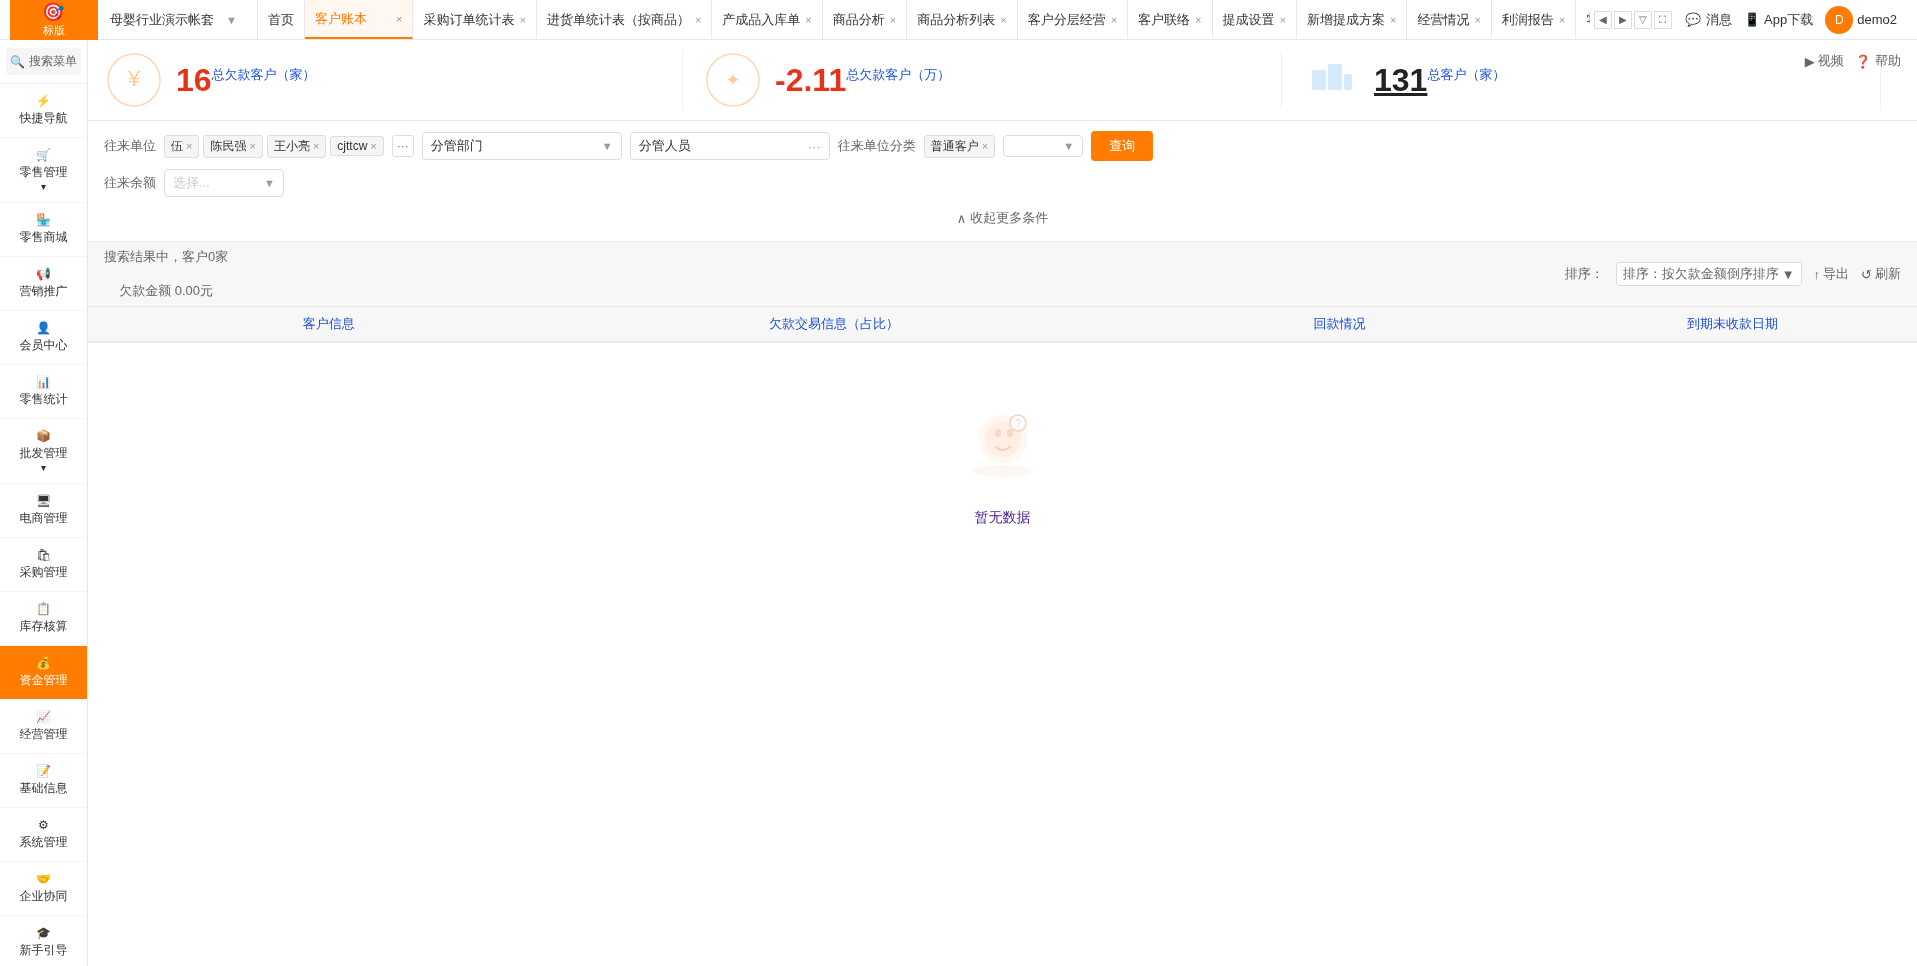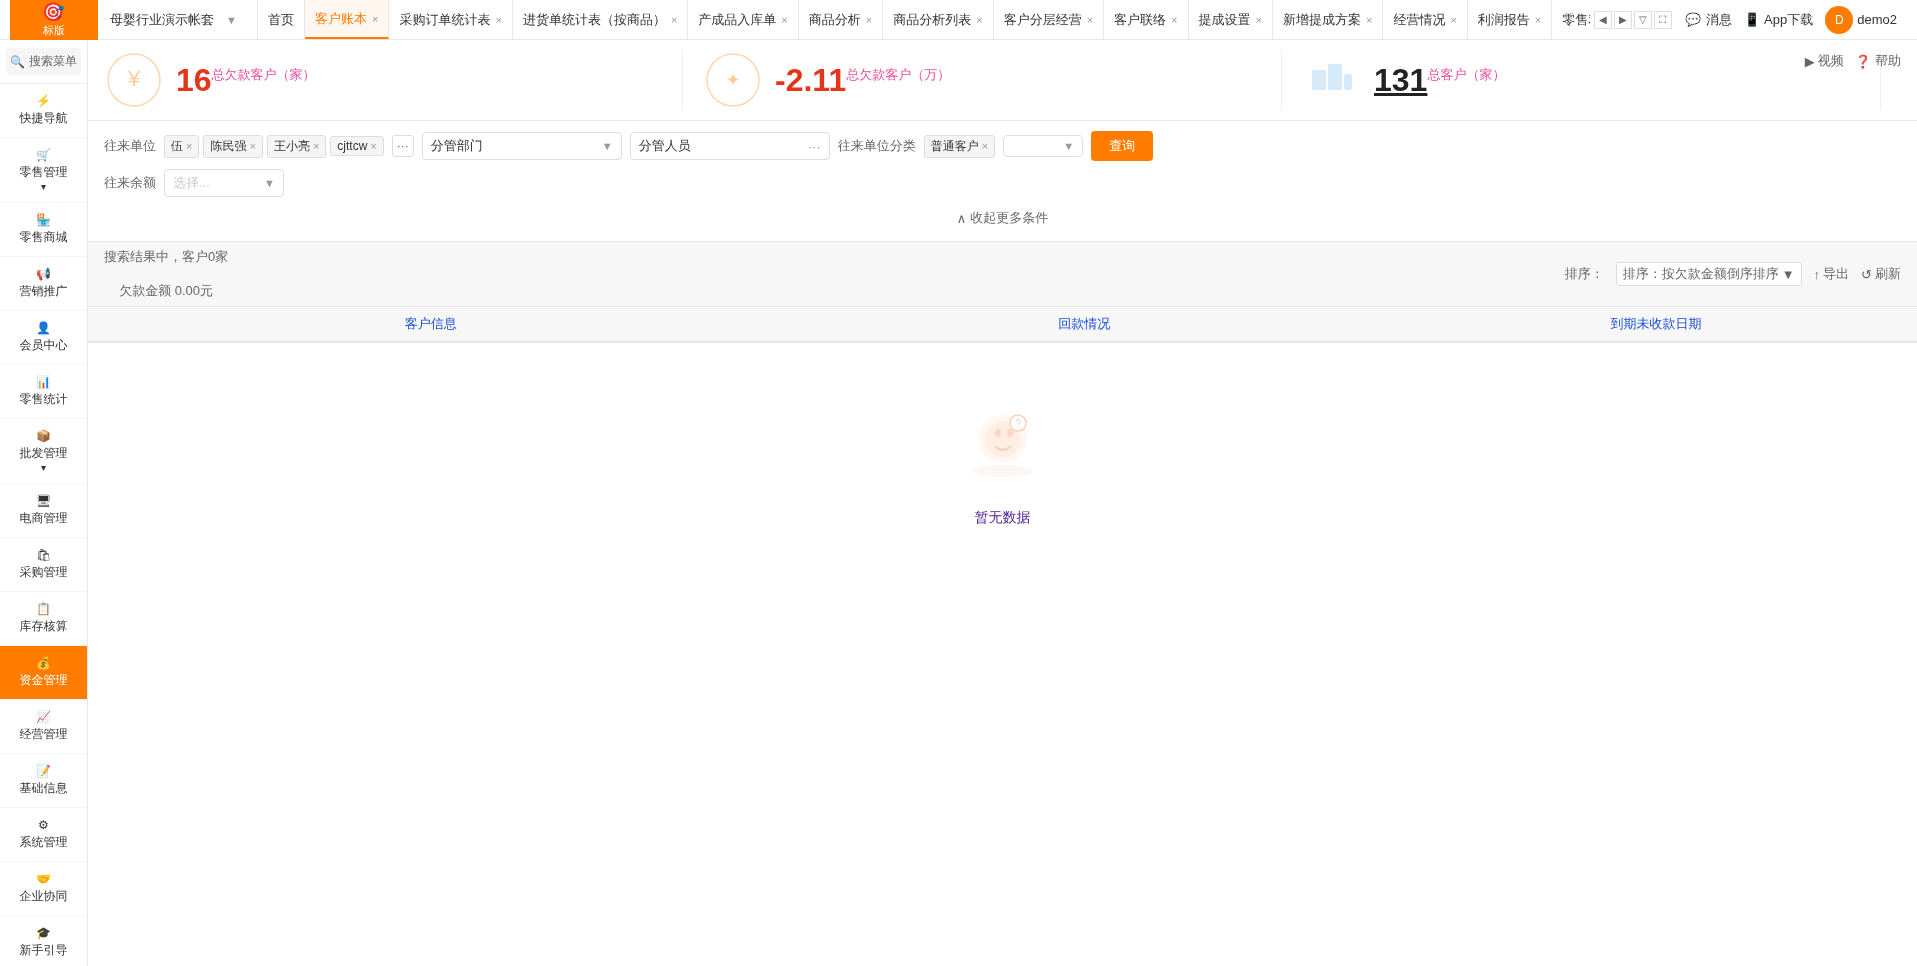--- a/index.html
+++ b/index.html
@@ -23,21 +23,21 @@
     }
     .demo-selector span { margin-right: 6px; }
     .top-nav-tabs {
       display: flex; flex: 1; overflow: hidden; height: 100%; align-items: center;
     }
     .top-nav-tab {
       display: flex; align-items: center; padding: 0 10px; height: 100%; cursor: pointer;
       font-size: 13px; color: #333; white-space: nowrap; border-right: 1px solid #e8e8e8;
       position: relative;
     }
-    .top-nav-tab.active { background: #fff7f0; color: #ff7c00; border-bottom: 2px solid #ff7c00; }
+    .top-nav-tab.active { background: #fff7f0; color: #ff7c00; border-bottom: 2px solid #ff7c00; gap: 24px; }
     .top-nav-tab .close-btn {
       margin-left: 5px; color: #999; font-size: 11px; cursor: pointer;
     }
     .tab-nav-arrows {
       display: flex; align-items: center; gap: 2px; padding: 0 4px;
     }
     .tab-nav-arrow {
       width: 18px; height: 18px; border: 1px solid #ddd; display: flex; align-items: center;
       justify-content: center; cursor: pointer; font-size: 10px; color: #666; background: #fff;
     }
@@ -84,21 +84,21 @@
       display: flex; align-items: center; gap: 12px; flex: 1;
       border-right: 1px solid #f0f0f0; padding-right: 20px; margin-right: 20px;
     }
     .stat-card:last-child { border-right: none; }
     .stat-icon { width: 60px; height: 60px; display: flex; align-items: center; justify-content: center; }
     .stat-icon svg { width: 56px; height: 56px; }
     .stat-values { display: flex; flex-direction: row; }
     .stat-main-value { font-size: 32px; font-weight: bold; }
     .stat-main-value.red { color: #e5341a; }
     .stat-main-value.black { color: #222; text-decoration: underline; }
-    .stat-label { font-size: 13px; color: #ec4899; margin-top: 4px; }
+    .stat-label { font-size: 13px; color: #1d4ed8; margin-top: 4px; }
     .stats-actions {
       display: flex; gap: 12px; align-items: center; font-size: 13px; color: #666;
       position: absolute; right: 16px; top: 12px;
     }
     .stats-action-btn { display: flex; align-items: center; gap: 3px; cursor: pointer; }
 
     
     .filter-area {
       background: #fff; padding: 10px 16px; border-bottom: 1px solid #e8e8e8;
     }
@@ -472,20 +472,21 @@
         <div class="result-action-btn">
           <span>↺</span>
           <span>刷新</span>
         </div>
       </div>
     </div>
 
     <div class="table-container">
       <div class="table-header">
         <div class="table-col-1">客户信息</div>
+        <div class="table-col-2">欠款交易信息（占比）</div>
         <div class="table-col-3">回款情况</div>
         <div class="table-col-4">到期未收款日期</div>
       </div>
       <div class="empty-state">
         <div class="empty-icon">
           
           <svg width="80" height="80" viewBox="0 0 80 80" fill="none" xmlns="http://www.w3.org/2000/svg">
             <ellipse cx="40" cy="68" rx="30" ry="6" fill="#f5e0d0" opacity="0.5"></ellipse>
             <circle cx="40" cy="36" r="24" fill="#fde8da" opacity="0.7"></circle>
             <circle cx="40" cy="36" r="18" fill="#fbd0b8" opacity="0.6"></circle>

